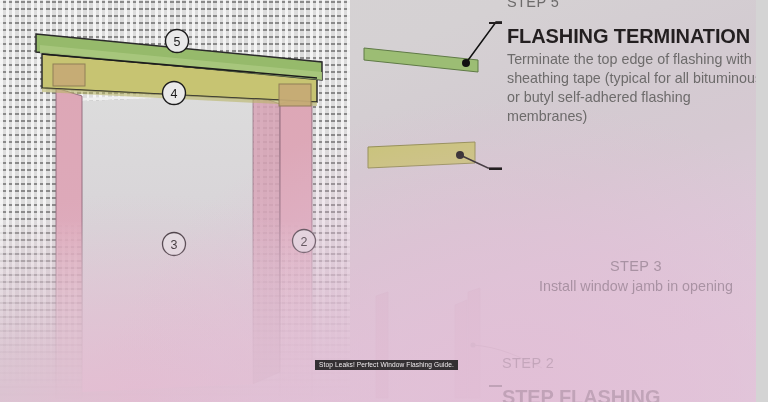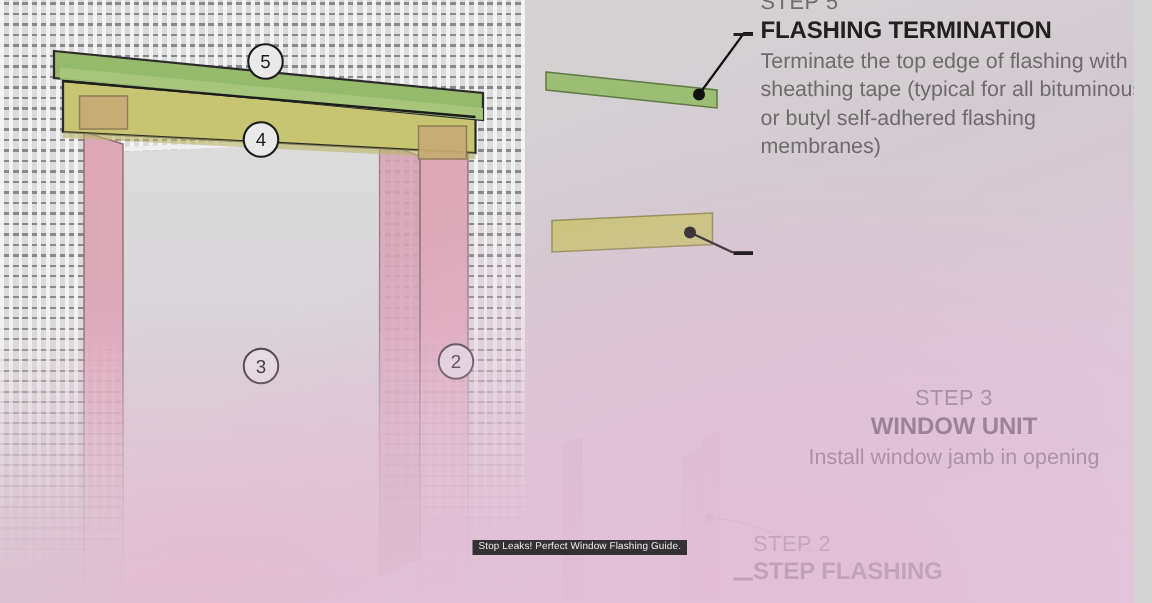--- a/index.html
+++ b/index.html
@@ -71,26 +71,26 @@
   .step-block { position:absolute; }
 
   .step-kicker {
     font-size:14.5px;
     letter-spacing:0.4px;
     color:#6d6b6b;
     font-weight:400;
     line-height:1.15;
   }
   .step-title {
-    font-size:16px;
+    font-size:20px;
     font-weight:700;
     letter-spacing:-0.1px;
     color:#231f20;
     line-height:1.15;
-    margin-top:1px;
+    margin-top:14px;
   }
   .step-body {
     font-size:14.3px;
     color:#6d6b6b;
     line-height:1.33;
     margin-top:2px;
     font-weight:400;
   }
 
   
@@ -252,21 +252,20 @@
     <div class="step-block" id="step5">
       <div class="step-kicker">STEP 5</div>
       <div class="step-title">FLASHING TERMINATION</div>
       <div class="step-body">Terminate the top edge of flashing with sheathing tape (typical for all bituminous or butyl self-adhered flashing membranes)</div>
     </div>
 
     <div class="lead-dash" id="dash4"></div>
 
     <div class="step-block" id="step3">
       <div class="step-kicker">STEP 3</div>
-      <div class="step-title">WINDOW UNIT</div>
       <div class="step-body">Install window jamb in opening</div>
     </div>
 
     <div class="lead-dash" id="dash2"></div>
     <div class="step-block" id="step2">
       <div class="step-kicker">STEP 2</div>
       <div class="step-title">STEP FLASHING</div>
     </div>
   </div>
 

